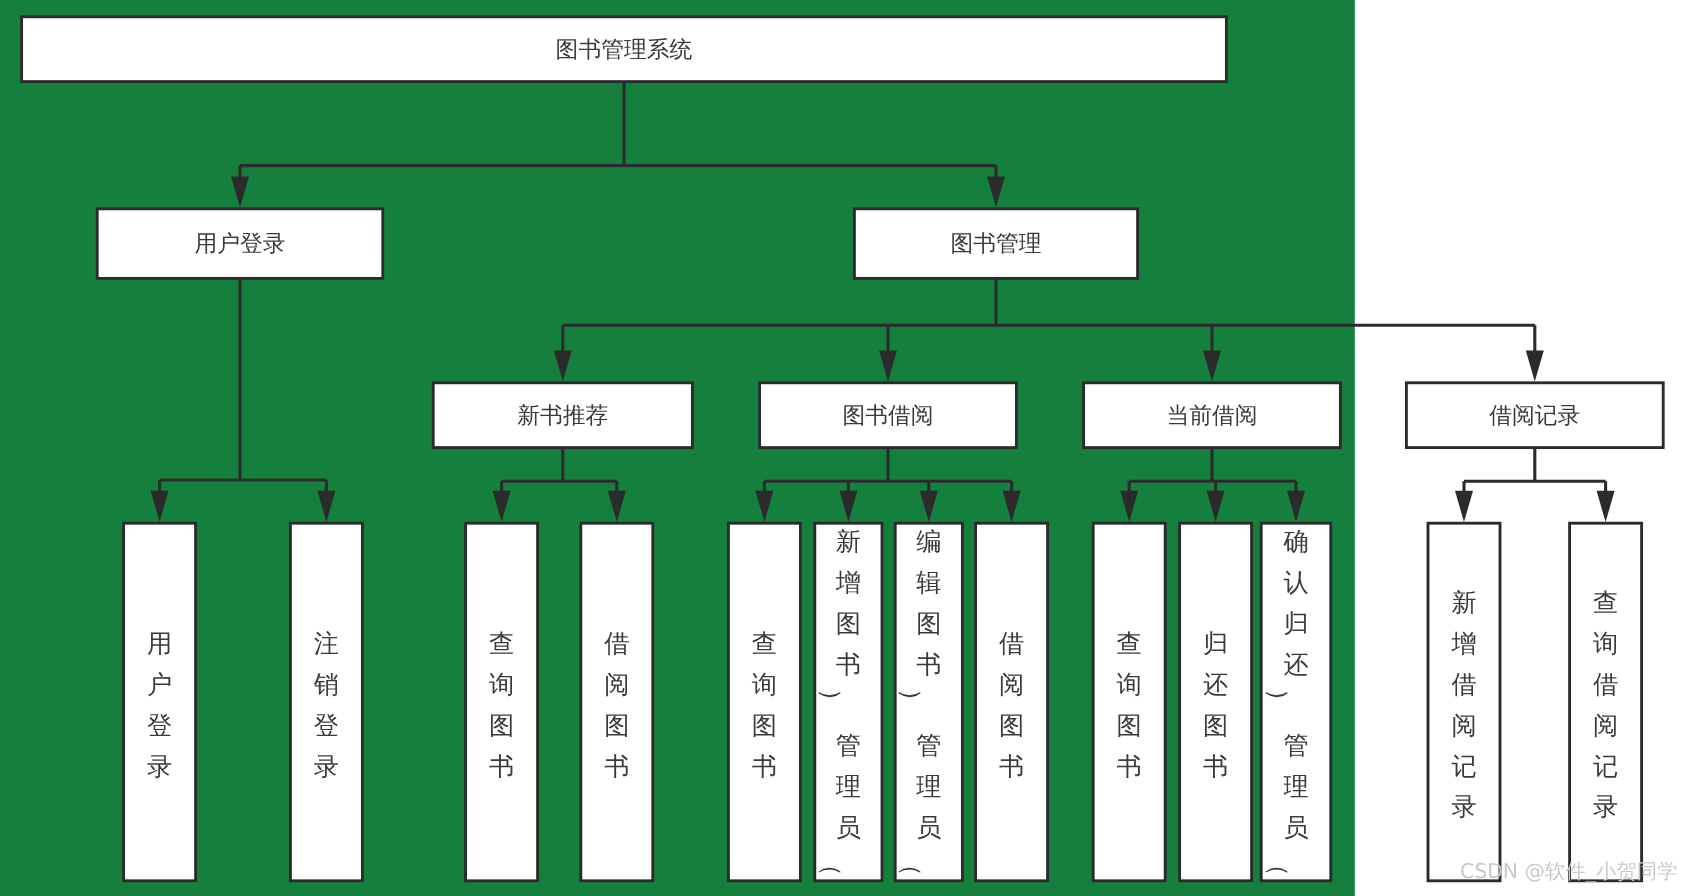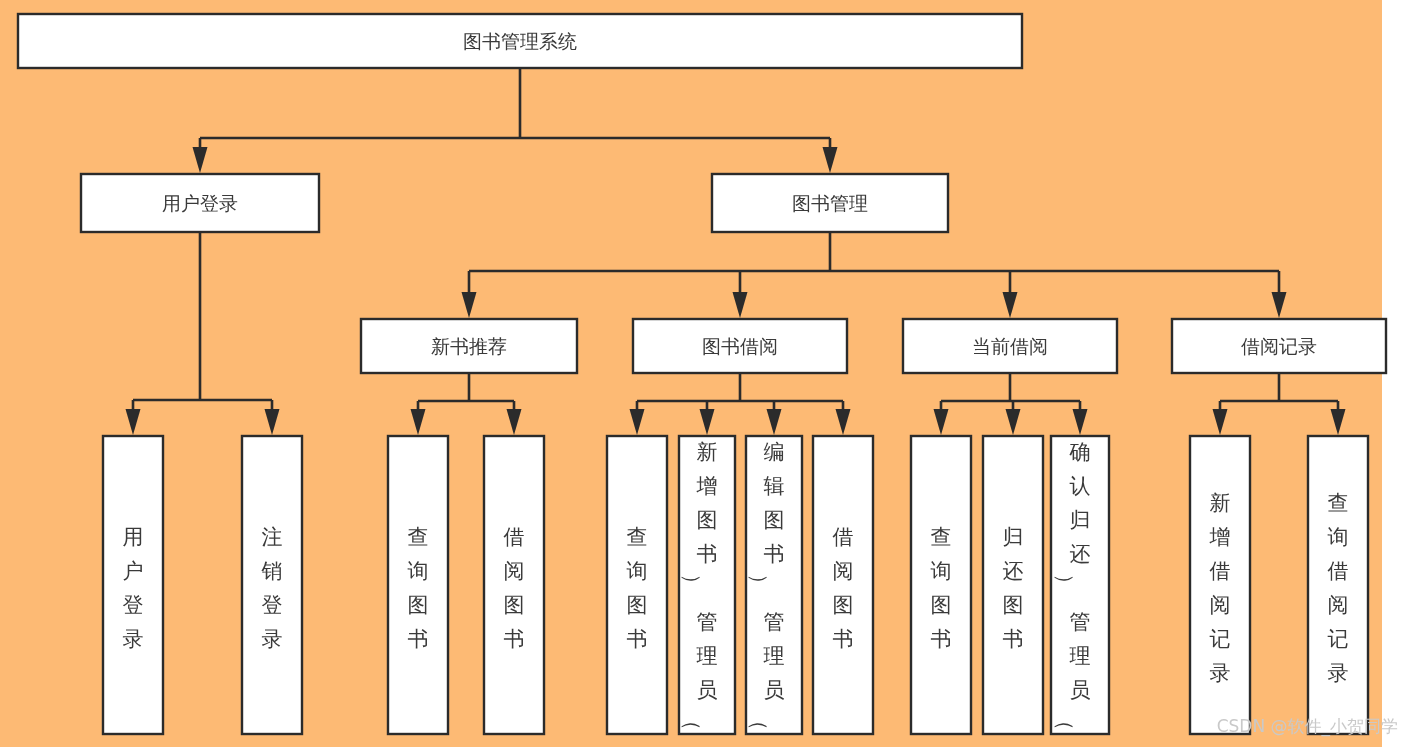--- a/index.html
+++ b/index.html
@@ -9,23 +9,23 @@
     background: #ffffff;
   }
   body {
     width: 1405px;
     height: 747px;
     font-family: "DejaVu Sans", "Liberation Sans", sans-serif;
     overflow: hidden;
   }
   #diagram-root {
     position: relative;
-    width: 1382px;
+    width: 1129px;
     height: 747px;
-    background: #fdba74;
+    background: #15803d;
   }
   svg#diagram-svg {
     position: absolute;
     left: 0;
     top: 0;
     width: 1405px;
     height: 747px;
     display: block;
   }
   .node-box {

